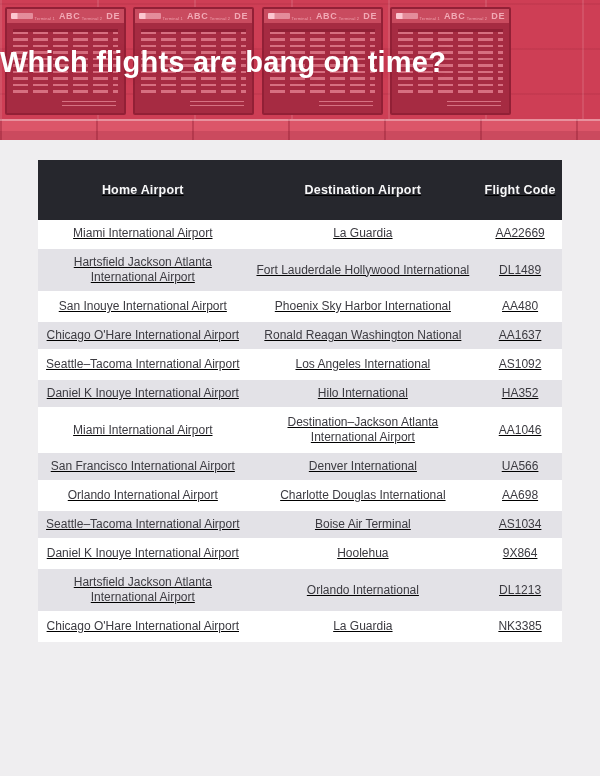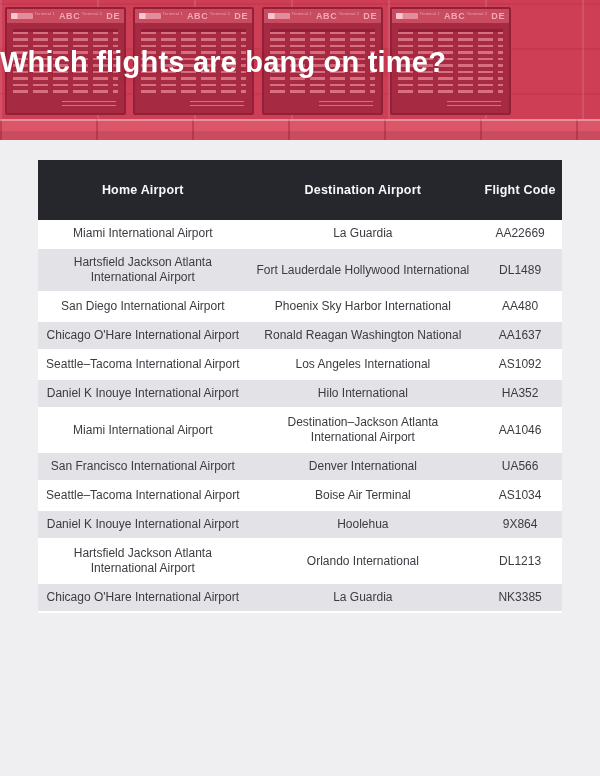--- a/index.html
+++ b/index.html
@@ -35,21 +35,21 @@
   .board:nth-child(4){left:390px;}
   .board-top{
     height:14px;background:var(--board-strip-red);
     display:flex;align-items:center;justify-content:space-between;
     padding:0 4px;
   }
   .brand-mark{
     width:22px;height:6px;border-radius:1px;flex:none;
     background:linear-gradient(90deg, rgba(255,205,214,0.95) 0 6px, rgba(255,205,214,0.50) 7px 22px);
   }
-  .term{display:flex;align-items:flex-start;gap:4px;color:var(--board-pink);white-space:nowrap;}
+  .term{display:flex;align-items:flex-end;gap:4px;color:var(--board-pink);white-space:nowrap;}
   .term-word{font-style:normal;font-size:4px;letter-spacing:.2px;opacity:.9;}
   .term-code{font-size:9px;font-weight:700;letter-spacing:.6px;}
   .board-body{
     position:absolute;left:6px;right:6px;top:20px;bottom:16px;
     background-color:var(--board-red);
     background-image:
       repeating-linear-gradient(90deg, rgba(166,43,66,0) 0 15px, var(--board-red) 15px 20px),
       repeating-linear-gradient(180deg, rgba(255,168,180,0.55) 0 2.5px, rgba(255,168,180,0) 2.5px 6.5px);
     border-top:3px solid rgba(118,18,38,0.45);
   }
@@ -64,21 +64,21 @@
     background-image:repeating-linear-gradient(90deg, rgba(140,25,48,0.35) 0 2px, rgba(140,25,48,0) 2px 96px);
     box-shadow:inset 0 -9px 0 rgba(130,20,42,0.18);
   }
   .banner-title{
     position:absolute;left:0;right:0;top:46px;margin:0;z-index:5;
     color:var(--title-white);
     font-size:29px;font-weight:700;letter-spacing:.2px;
     text-shadow:0 0 6px rgba(160,30,55,0.35);
   }
   
-  .content{padding:20px 38px 0 38px;}
+  .content{padding:20px 38px 0 38px;text-decoration:underline;}
   table.flights{
     width:524px;border-collapse:separate;border-spacing:0;
     font-size:12px;color:var(--body-text);table-layout:fixed;
   }
   col.c-home{width:40%;} col.c-dest{width:44%;} col.c-code{width:16%;}
   thead th{
     background:var(--table-header-bg);color:var(--table-header-text);
     height:60px;vertical-align:middle;text-align:center;
     font-size:12.5px;font-weight:700;letter-spacing:.2px;
     padding:0 4px;white-space:nowrap;
@@ -188,21 +188,21 @@
   </tr>
 
 
   <tr>
     <td>Hartsfield Jackson Atlanta International Airport</td>
     <td>Fort Lauderdale Hollywood International</td>
     <td>DL1489</td>
   </tr>
 
   <tr>
-    <td>San Diego International Airport</td>
+    <td>San Inouye International Airport</td>
     <td>Phoenix Sky Harbor International</td>
     <td>AA480</td>
   </tr>
 
   <tr>
     <td>Chicago O'Hare International Airport</td>
     <td>Ronald Reagan Washington National</td>
     <td>AA1637</td>
   </tr>
 
@@ -224,20 +224,25 @@
     <td>Destination–Jackson Atlanta International Airport</td>
     <td>AA1046</td>
   </tr>
 
   <tr>
     <td>San Francisco International Airport</td>
     <td>Denver International</td>
     <td>UA566</td>
   </tr>
 
+  <tr>
+    <td>Orlando International Airport</td>
+    <td>Charlotte Douglas International</td>
+    <td>AA698</td>
+  </tr>
 
   <tr>
     <td>Seattle–Tacoma International Airport</td>
     <td>Boise Air Terminal</td>
     <td>AS1034</td>
   </tr>
 
   <tr>
     <td>Daniel K Inouye International Airport</td>
     <td>Hoolehua</td>

